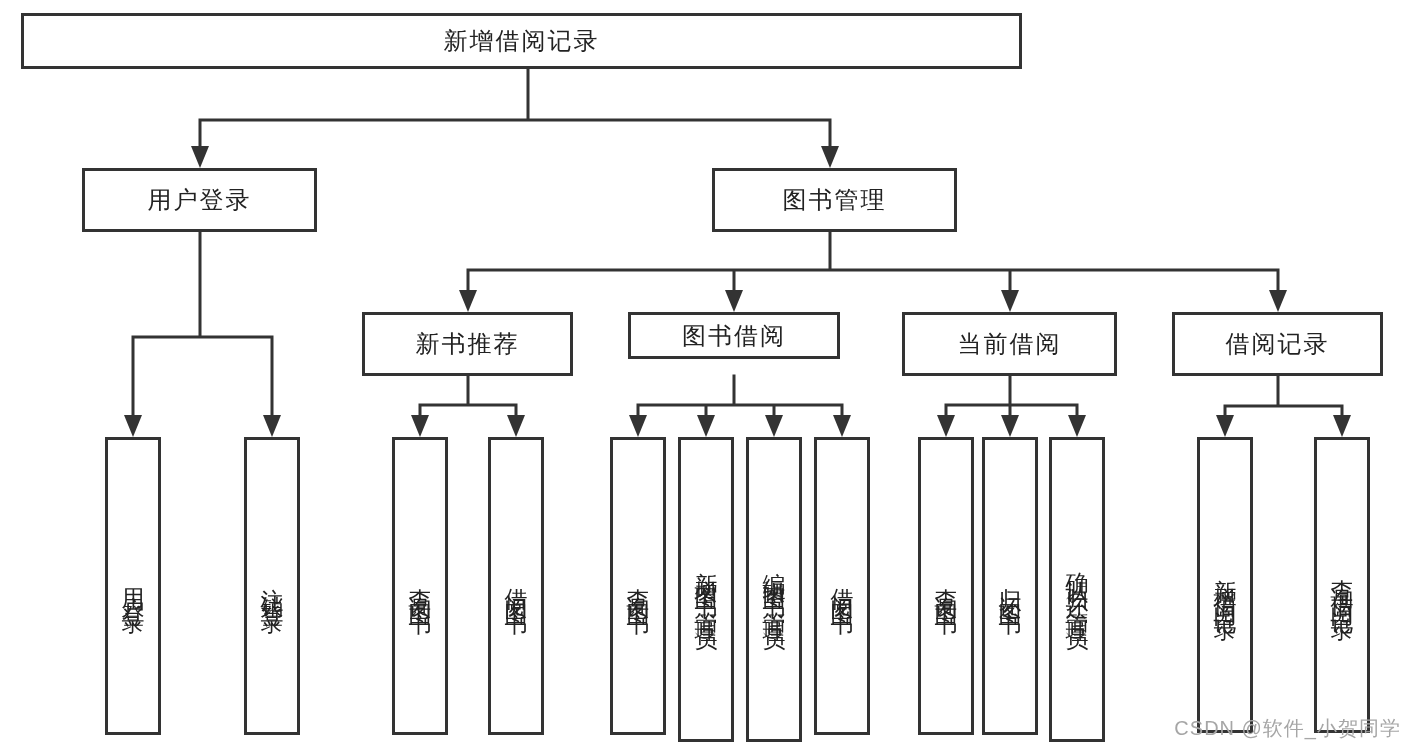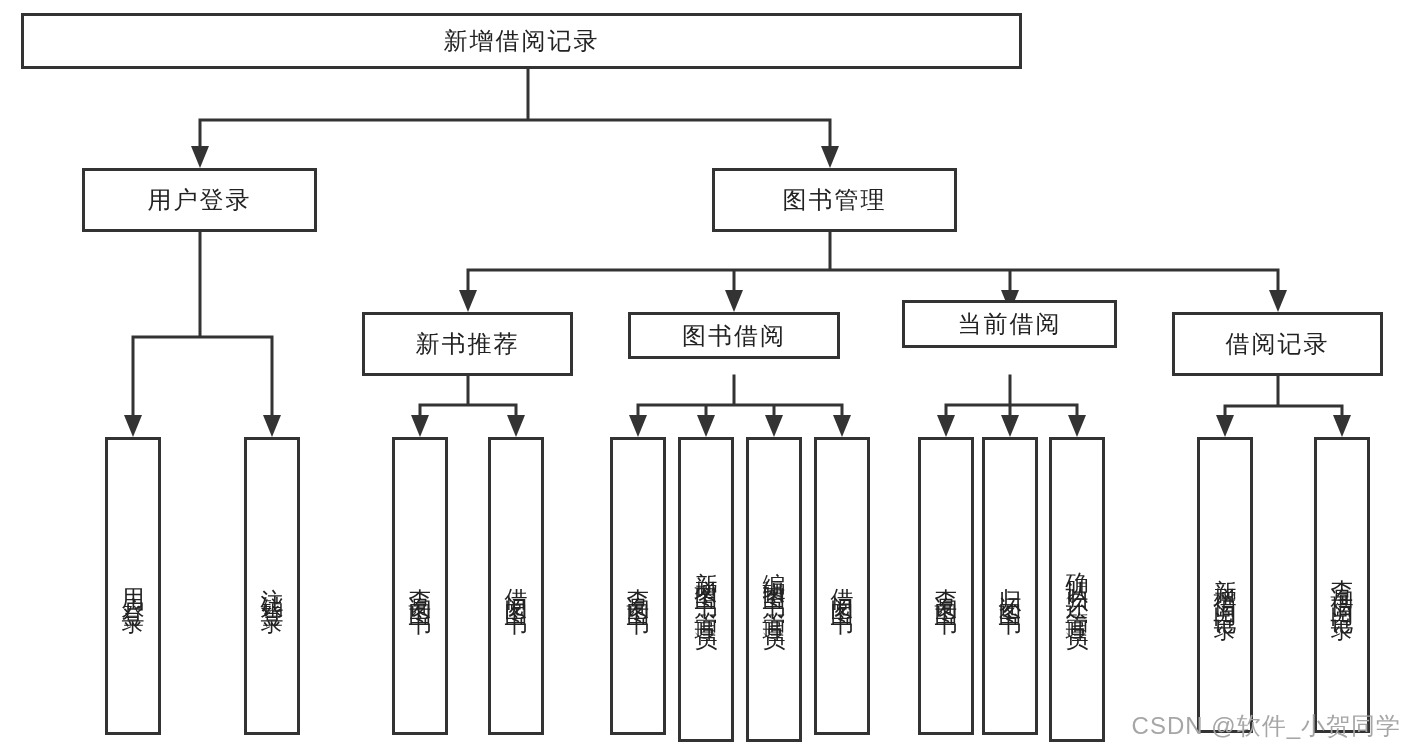--- a/index.html
+++ b/index.html
@@ -53,21 +53,21 @@
   .box-v .vtext{
     writing-mode:vertical-rl;
     text-orientation:mixed;
     letter-spacing:8px;
     line-height:1;
   }
   .watermark{
     position:absolute;
     right:4px;
     bottom:5px;
-    font-size:24px;
+    font-size:20px;
     color:var(--watermark);
     letter-spacing:1px;
     white-space:nowrap;
   }
 </style>
 </head>
 <body>
 
 <div class="canvas">
 
@@ -118,21 +118,21 @@
   <div class="node box-h" style="left:712px;top:168px;width:245px;height:64px;">
     <span>图书管理</span>
   </div>
 
   <div class="node box-h" style="left:362px;top:312px;width:211px;height:64px;">
     <span>新书推荐</span>
   </div>
   <div class="node box-h" style="left:628px;top:312px;width:212px;height:47px;">
     <span>图书借阅</span>
   </div>
-  <div class="node box-h" style="left:902px;top:300px;width:215px;height:48px;">
+  <div class="node box-h" style="left:902px;top:312px;width:215px;height:64px;">
     <span>当前借阅</span>
   </div>
   <div class="node box-h" style="left:1172px;top:312px;width:211px;height:64px;">
     <span>借阅记录</span>
   </div>
 
   <div class="node box-v" style="left:105px;top:437px;width:56px;height:298px;">
     <span class="vtext">用户登录</span>
   </div>
   <div class="node box-v" style="left:244px;top:437px;width:56px;height:298px;">

